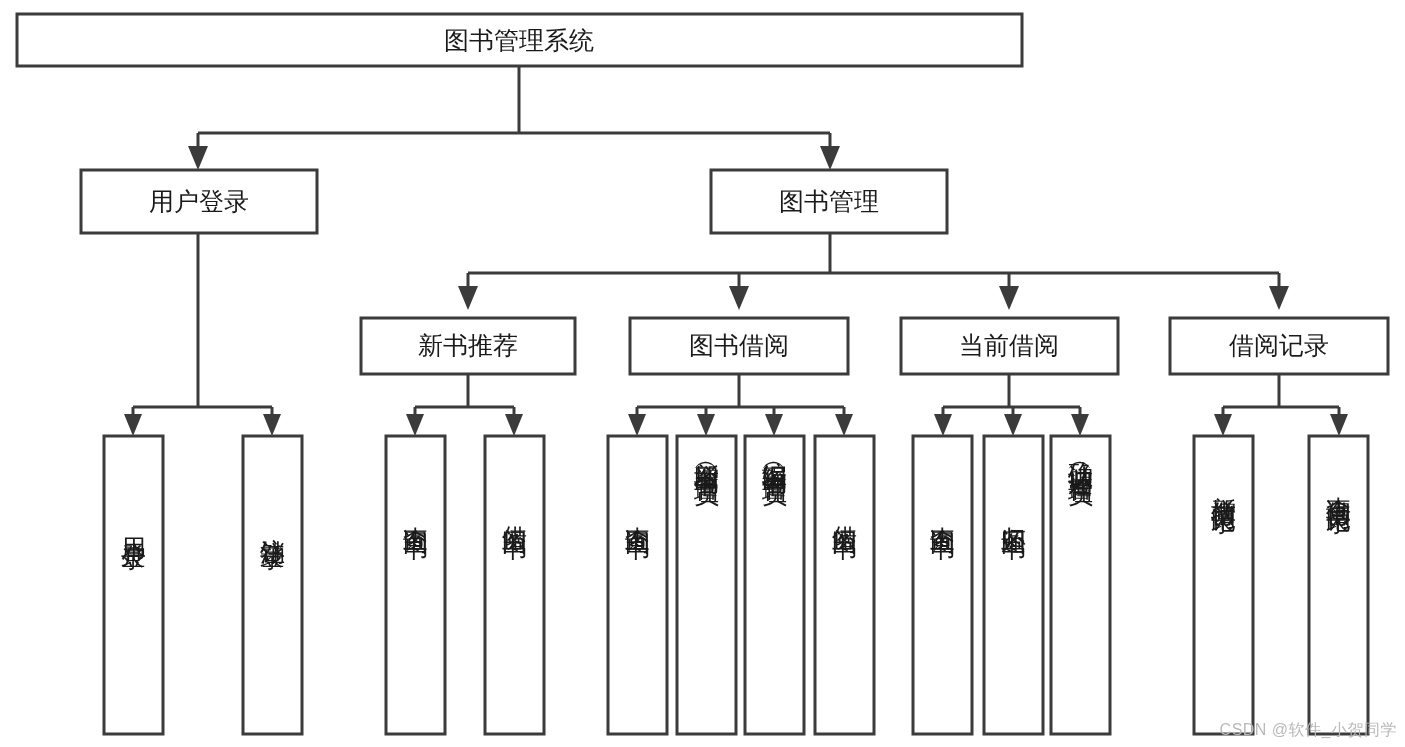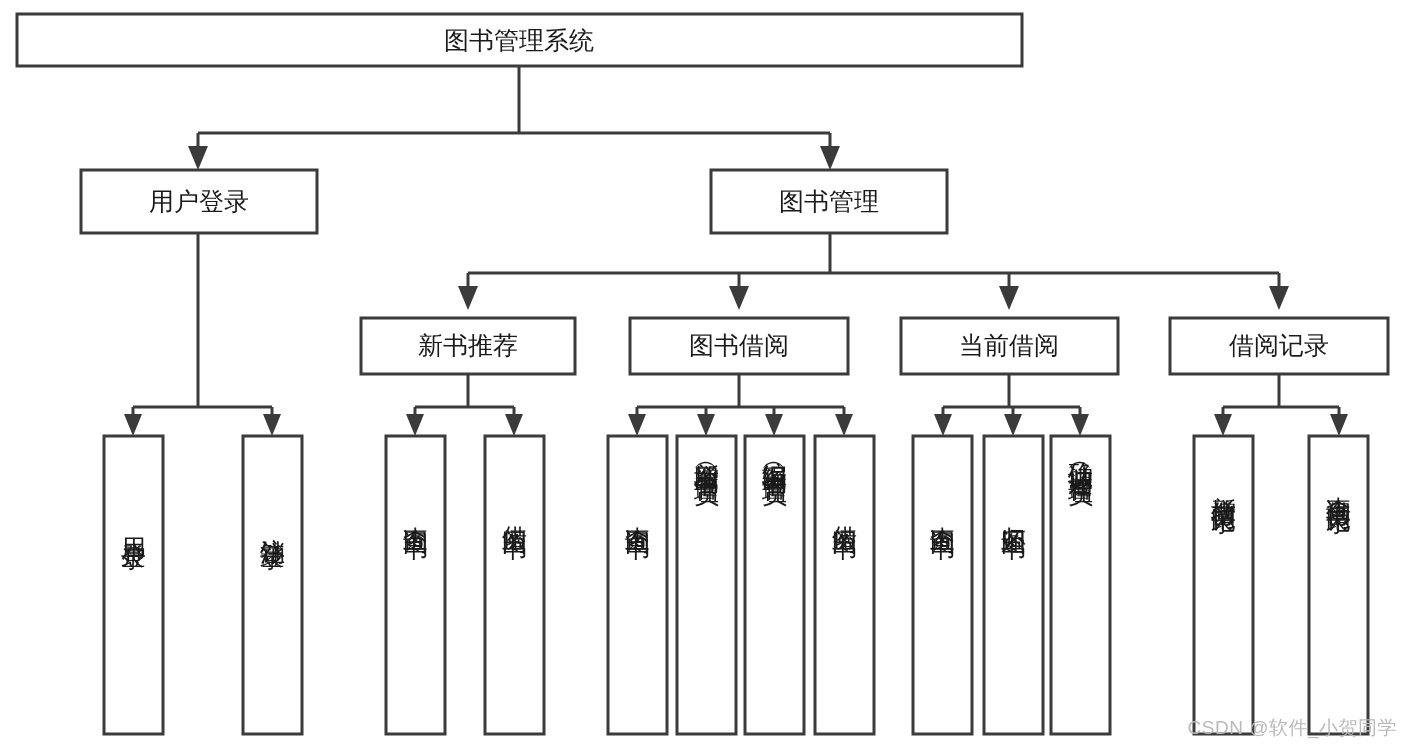--- a/index.html
+++ b/index.html
@@ -63,21 +63,21 @@
     line-height: 1;
     letter-spacing: 3px;
     color: #1a1a1a;
     white-space: nowrap;
   }
   .watermark {
     position: absolute;
     right: 8px;
     bottom: 6px;
     font-family: "Liberation Sans", "DejaVu Sans", sans-serif;
-    font-size: 19px;
+    font-size: 16px;
     color: #b9b9b9;
     letter-spacing: 0.5px;
     white-space: nowrap;
   }
 </style>
 </head>
 <body>
 
 <div id="diagram-root">
 

